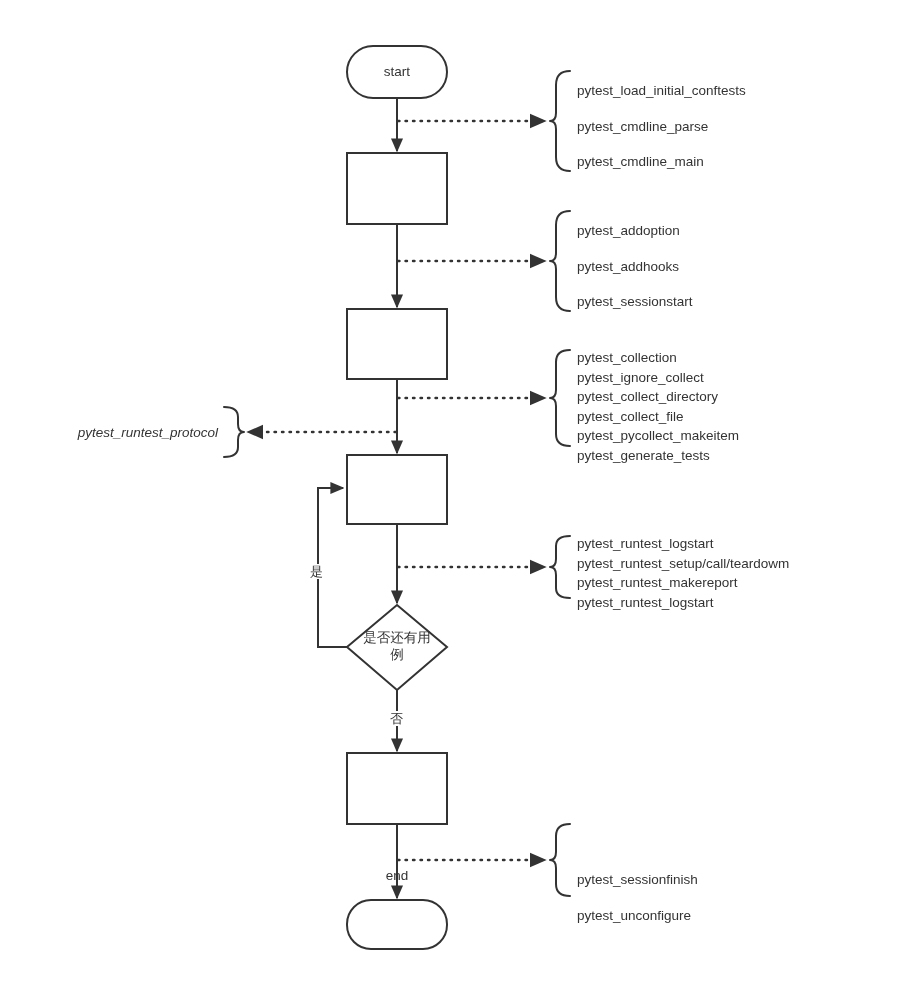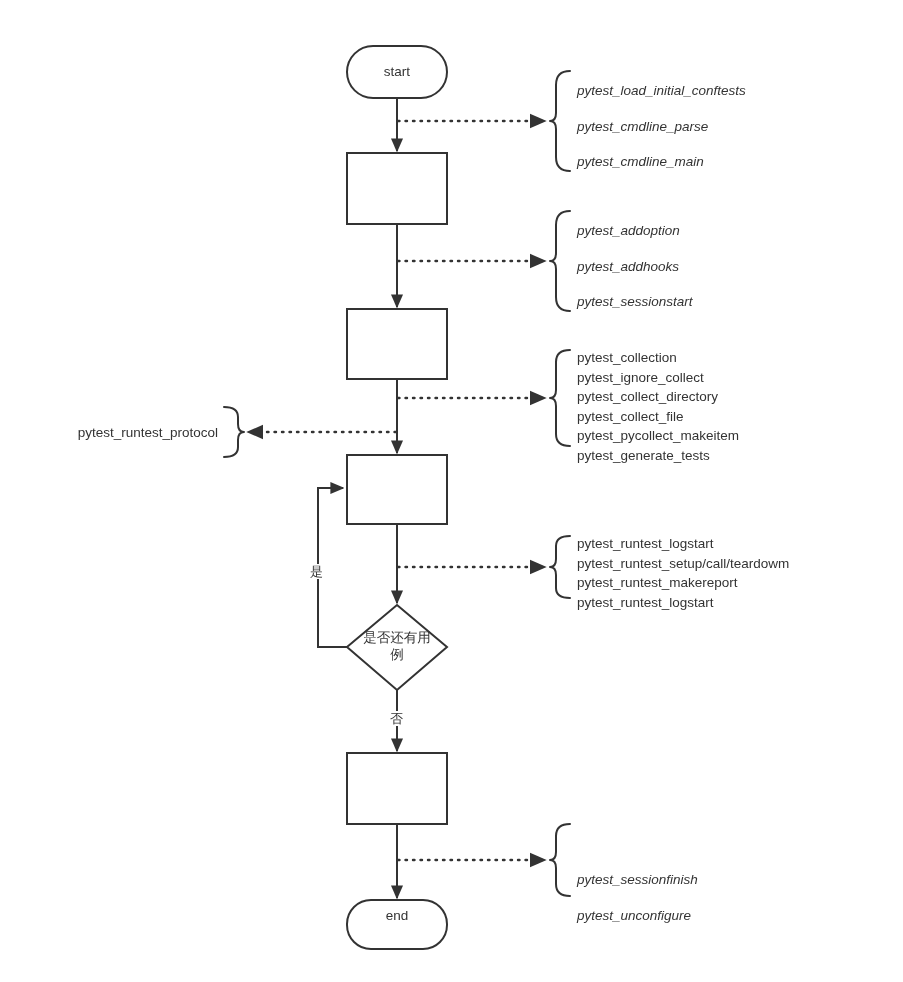--- a/index.html
+++ b/index.html
@@ -46,25 +46,25 @@
     position:absolute;
     font-size:13.5px;
     color:#333333;
     white-space:nowrap;
     pointer-events:none;
   }
   .hook-list .hook-item{
     display:block;
     line-height:1;
   }
-  .hook-list.spaced .hook-item{ margin-bottom:22px;font-style:italic; }
+  .hook-list.spaced .hook-item{ margin-bottom:22px; }
   .hook-list.spaced .hook-item:last-child{ margin-bottom:0; }
   .hook-list.tight .hook-item{ margin-bottom:6px; }
   .hook-list.tight .hook-item:last-child{ margin-bottom:0; }
-  .hook-list.left-side{ text-align:right; }
+  .hook-list.left-side{ text-align:right;font-style:italic; }
 </style>
 </head>
 <body>
 
 <div id="canvas">
 
   <svg class="layer" viewBox="0 0 903 982">
     <defs>
       <marker id="arrow" viewBox="0 0 10 10" refX="9" refY="5" markerWidth="7" markerHeight="7" orient="auto-start-reverse">
         <path d="M0,0.7 L10,5 L0,9.3 z" fill="#333333"></path>
@@ -111,21 +111,21 @@
       <path d="M570,350 Q556,350 556,362 L556,390 Q556,398 550,398 Q556,398 556,406 L556,434 Q556,446 570,446"></path>
       <path d="M570,536 Q556,536 556,546 L556,559 Q556,567 550,567 Q556,567 556,575 L556,588 Q556,598 570,598"></path>
       <path d="M570,824 Q556,824 556,836 L556,852 Q556,860 550,860 Q556,860 556,868 L556,884 Q556,896 570,896"></path>
       <path d="M224,407 Q238,407 238,417 L238,424 Q238,432 244,432 Q238,432 238,440 L238,447 Q238,457 224,457"></path>
     </g>
   </svg>
 
   <div class="node-label" style="left:347px;top:46px;width:100px;height:52px;">start</div>
   <div class="node-label" style="left:347px;top:619px;width:100px;height:56px;">是否还有用
 例</div>
-  <div class="node-label" style="left:347px;top:892px;width:100px;height:49px;border-radius:22px;">end</div>
+  <div class="node-label" style="left:347px;top:852px;width:100px;height:49px;border-radius:22px;">end</div>
 
   <div class="edge-label" style="left:309px;top:564px;">是</div>
   <div class="edge-label" style="left:389px;top:711px;">否</div>
 
   <div class="hook-list spaced" style="left:577px;top:84px;">
     <span class="hook-item">pytest_load_initial_conftests</span>
     <span class="hook-item">pytest_cmdline_parse</span>
     <span class="hook-item">pytest_cmdline_main</span>
   </div>
 

